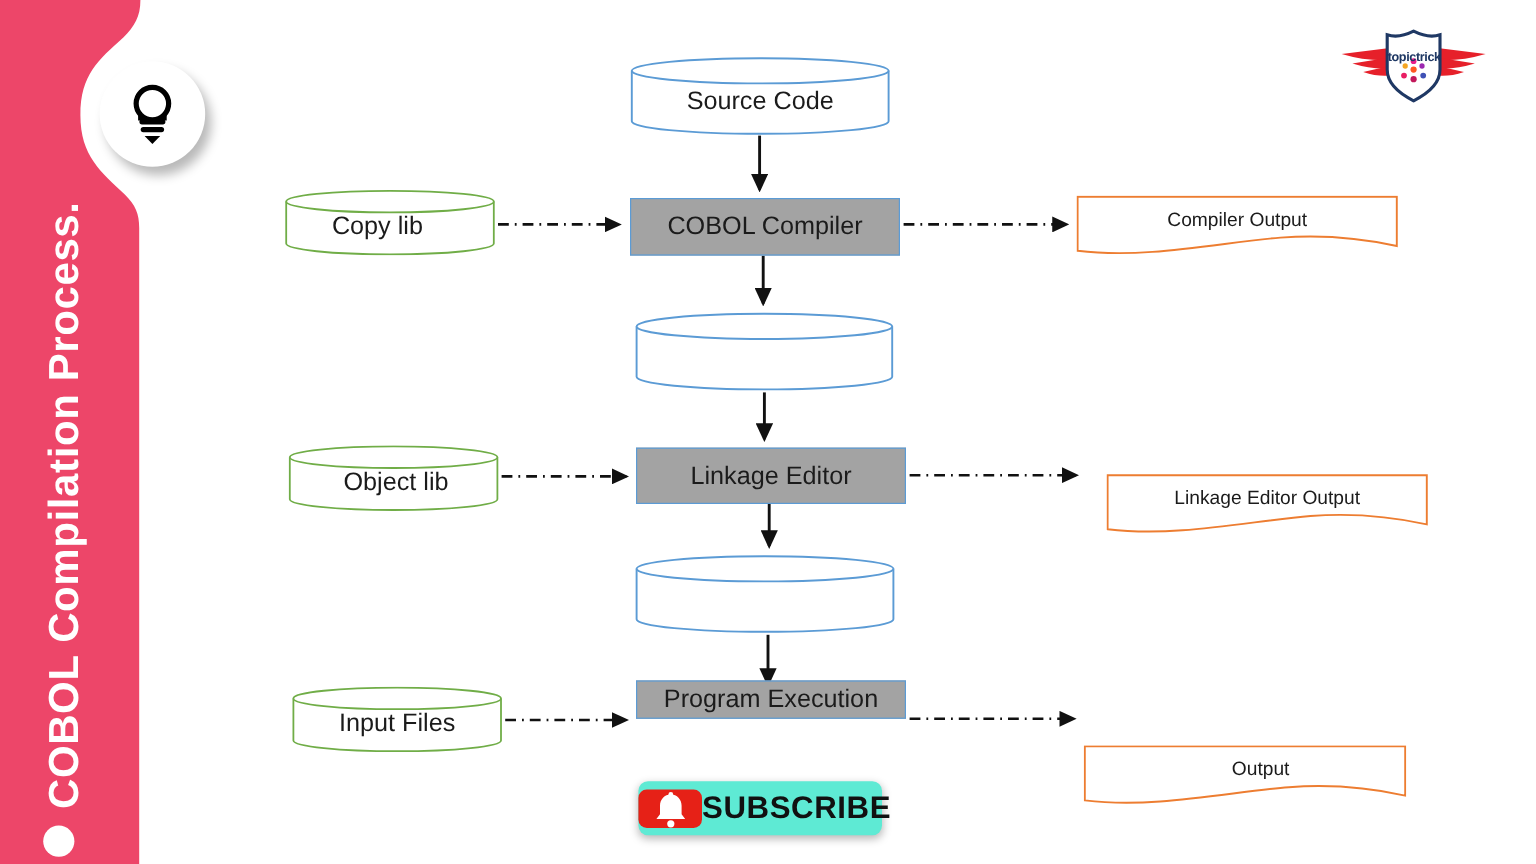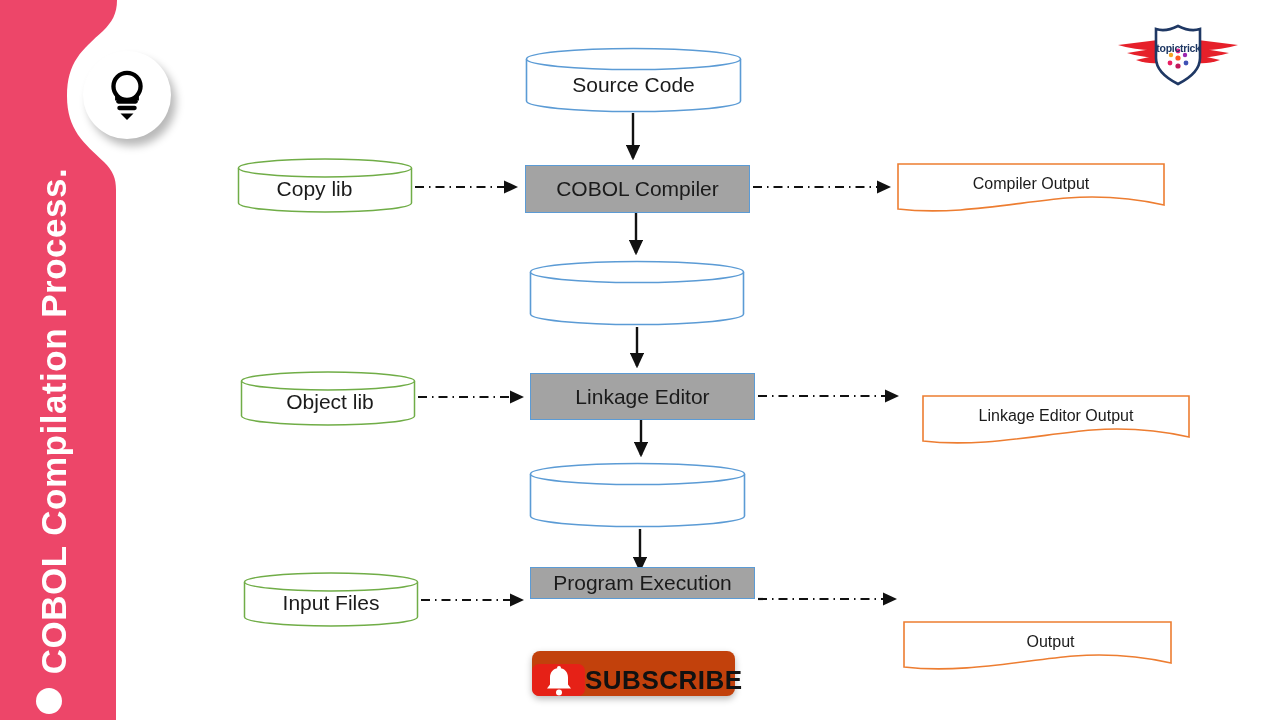--- a/index.html
+++ b/index.html
@@ -37,22 +37,22 @@
   .connectors{position:absolute;left:0;top:0;z-index:3;pointer-events:none;}
   
   .logo{position:absolute;left:1110px;top:14px;width:150px;height:80px;z-index:5;}
   .logo-brand{
     position:absolute;left:1152px;top:42px;width:53px;text-align:center;
     font-size:10.5px;font-weight:bold;color:#1F3864;z-index:6;letter-spacing:-.3px;
   }
   
   .subscribe{
     position:absolute;left:532px;top:651px;width:203px;height:45px;z-index:5;
-    background:#c2410c;border-radius:8px;box-shadow:0 3px 7px rgba(0,0,0,.28);
-    display:flex;align-items:flex-end;cursor:pointer;
+    background:#5eead4;border-radius:8px;box-shadow:0 3px 7px rgba(0,0,0,.28);
+    display:flex;align-items:center;cursor:pointer;
   }
   .subscribe .bell-box{
     width:53px;background:#E62117;border-radius:7px;
     display:flex;align-items:center;justify-content:center;flex:none;
   }
   .subscribe .sub-label{
     flex:1;display:flex;align-items:center;justify-content:center;
     font-size:26px;font-weight:bold;color:#111;letter-spacing:.5px;
   }
 </style>

